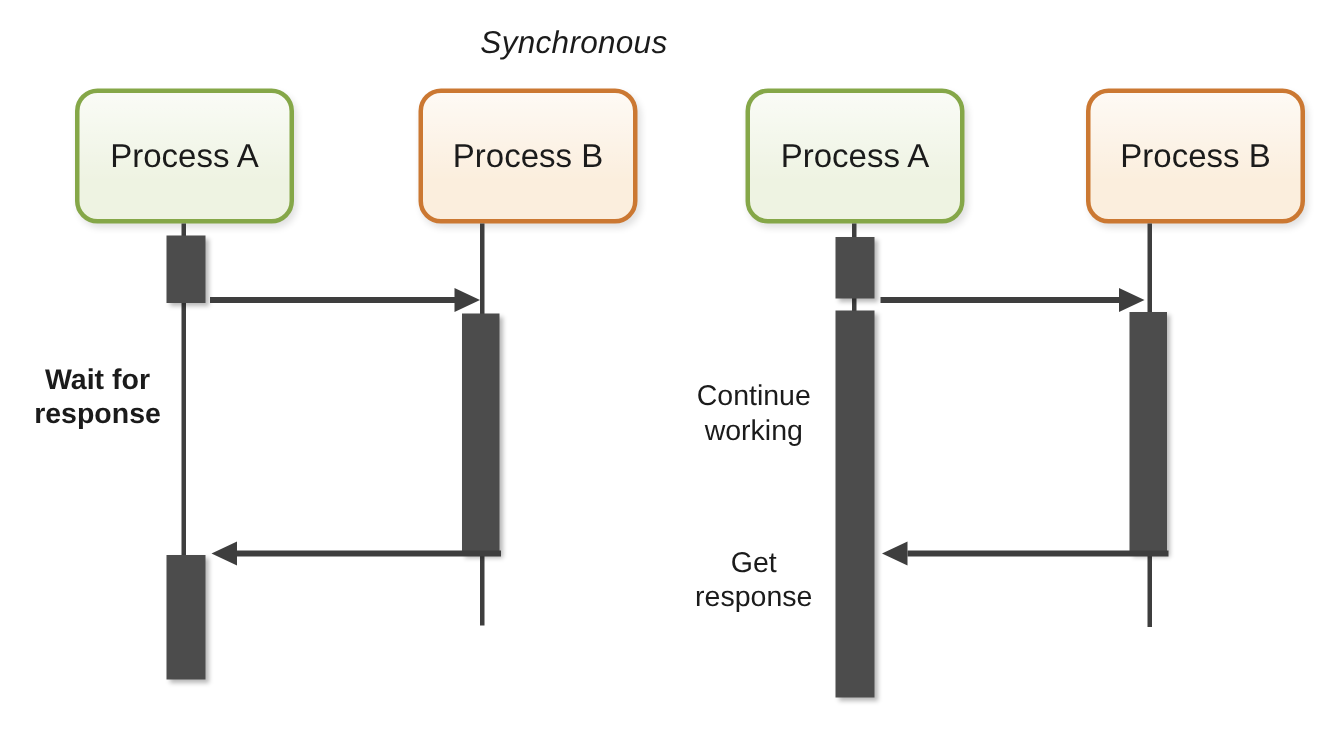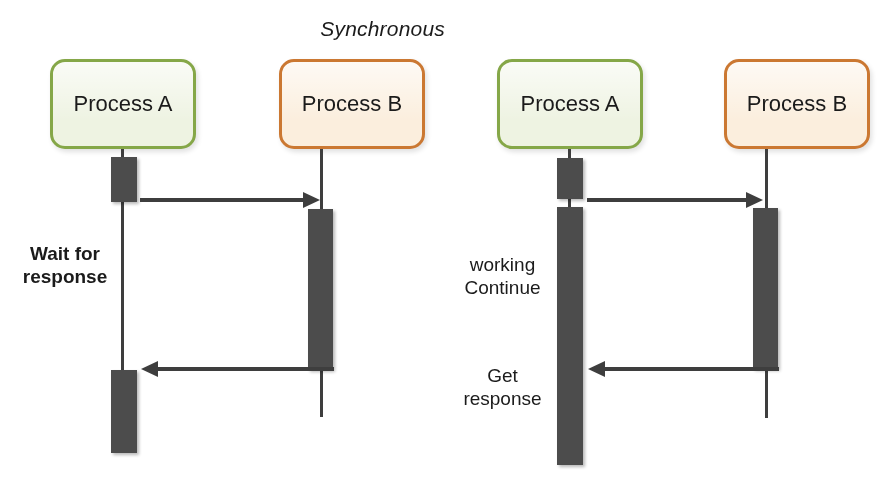--- a/index.html
+++ b/index.html
@@ -162,22 +162,22 @@
       <div class="shaft" style="left:142px; top:198px; width:160px;"></div>
       <div class="head-right" style="left:301px; top:192px;"></div>
     </div>
 
     <div>
       <div class="shaft" style="left:160px; top:367px; width:174px;"></div>
       <div class="head-left" style="left:143px; top:361px;"></div>
     </div>
 
     <div class="note" style="left:0px; top:253px; width:115px;">
+      <div>Continue</div>
       <div>working</div>
-      <div>Continue</div>
     </div>
     <div class="note" style="left:0px; top:364px; width:115px;">
       <div>Get</div>
       <div>response</div>
     </div>
   </div>
 
 </div>
 
 </body></html>

